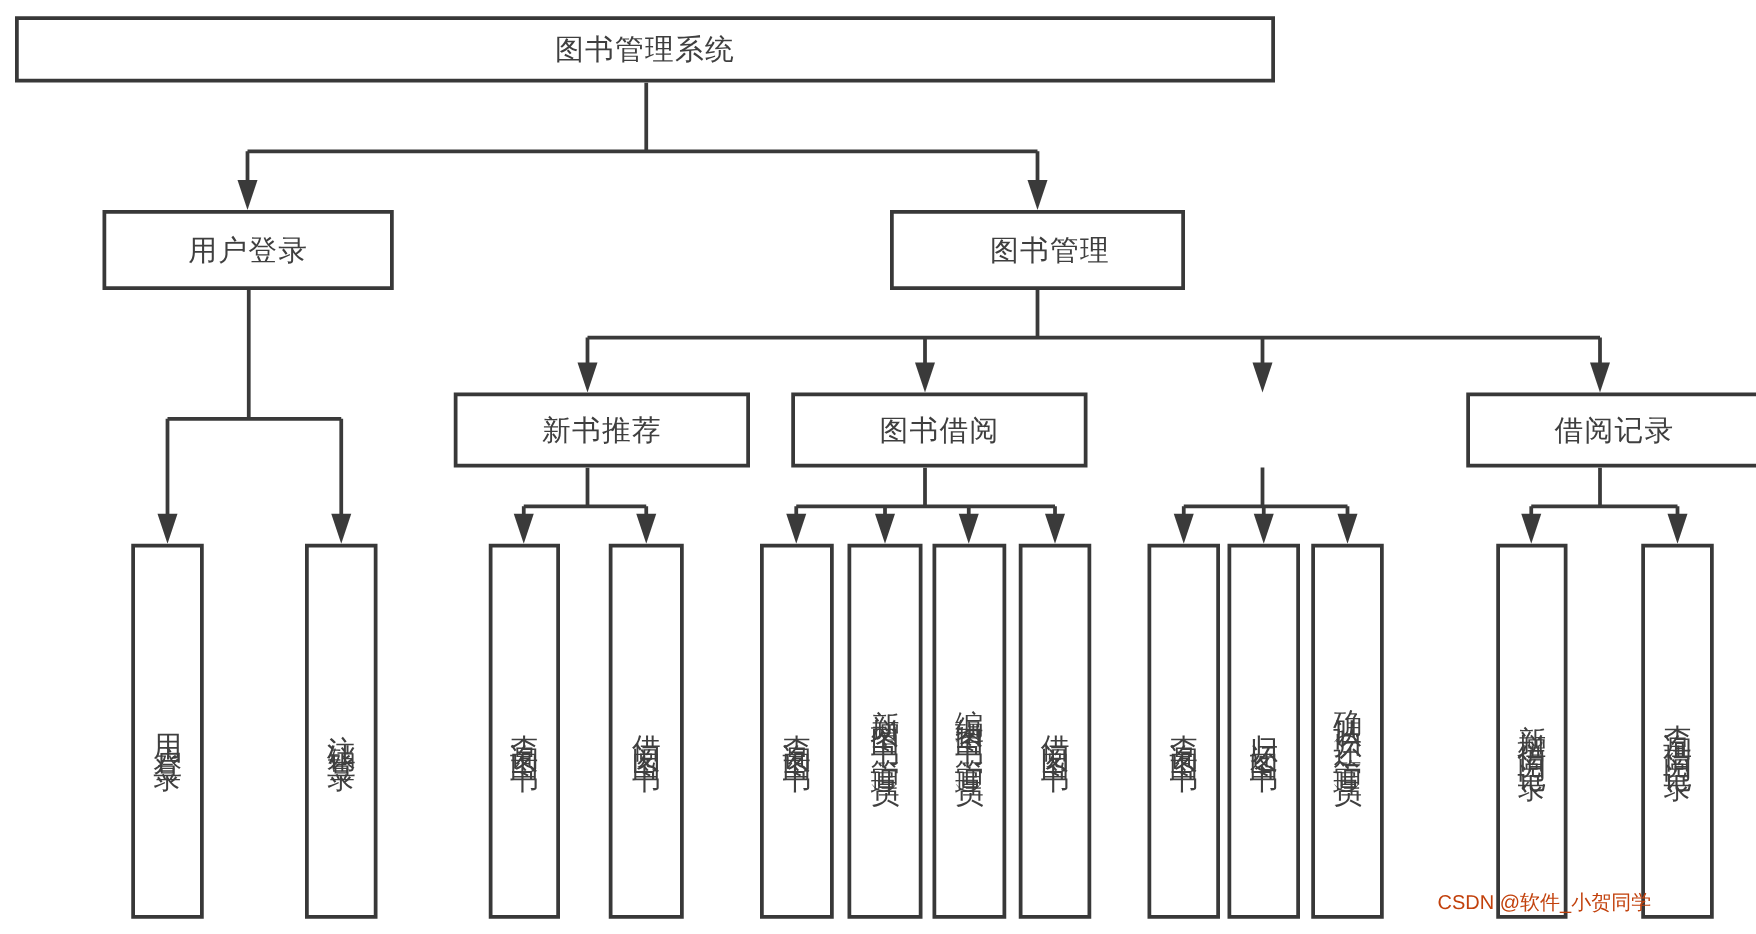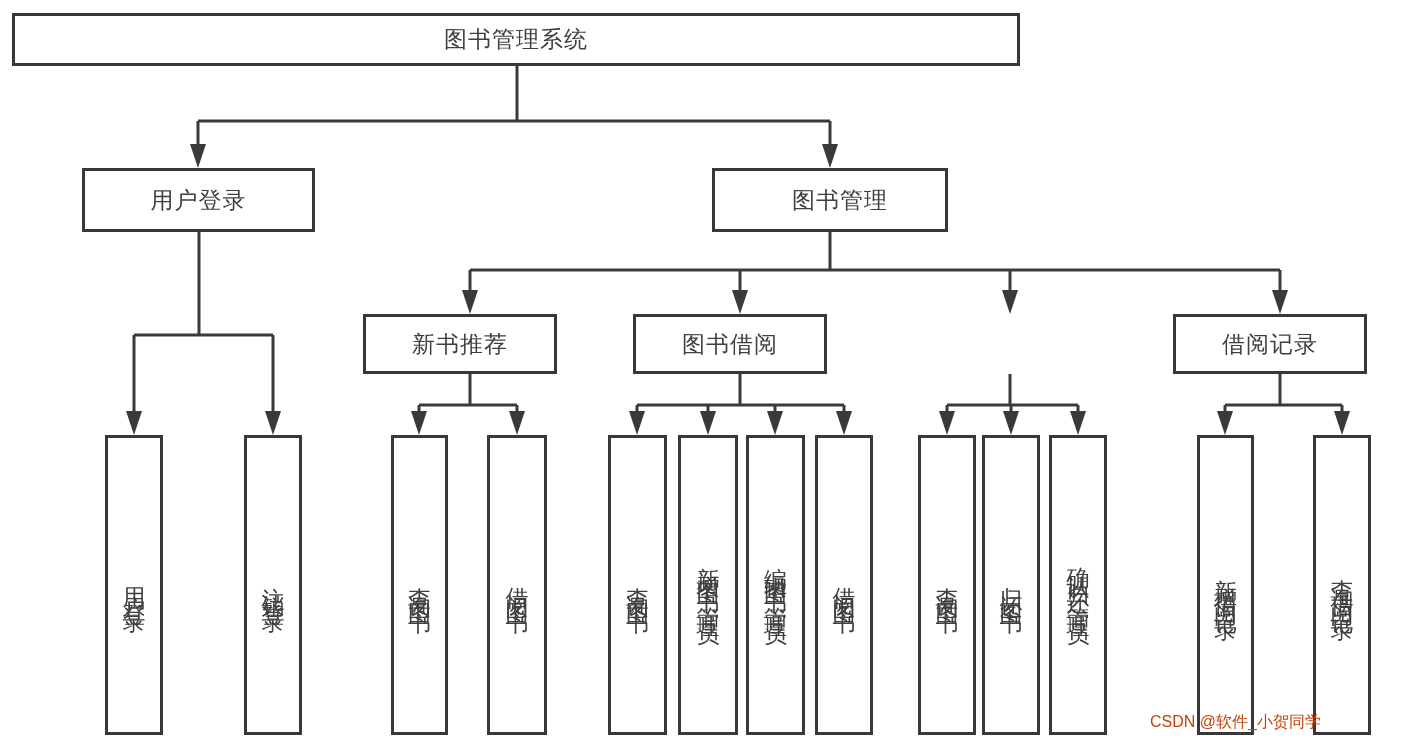--- a/index.html
+++ b/index.html
@@ -30,21 +30,21 @@
     letter-spacing:8px;
     line-height:1;
     white-space:nowrap;
   }
   
   .n-root{left:12px;top:13px;width:1008px;height:53px;}
   
   .n-user{left:82px;top:168px;width:233px;height:64px;}
   .n-book{left:712px;top:168px;width:236px;height:64px;padding-left:20px;}
   
-  .lvl3{top:314px;width:194px;height:60px;}
+  .lvl3{top:314px;width:237px;height:60px;}
   .n-g0{left:363px;} .n-g1{left:633px;font-family:Liberation Mono, monospace;} .n-g2{left:903px;} .n-g3{left:1173px;}
   
   .leaf{top:435px;height:300px;}
   .n-u0{left:105px;width:58px;} .n-u1{left:244px;width:58px;}
   .n-g0c0{left:391px;width:57px;} .n-g0c1{left:487px;width:60px;}
   .n-g1c0{left:608px;width:59px;} .n-g1c1{left:678px;width:60px;}
   .n-g1c2{left:746px;width:59px;} .n-g1c3{left:815px;width:58px;}
   .n-g2c0{left:918px;width:58px;} .n-g2c1{left:982px;width:58px;}
   .n-g2c2{left:1049px;width:58px;}
   .n-g3c0{left:1197px;width:57px;} .n-g3c1{left:1313px;width:58px;}

